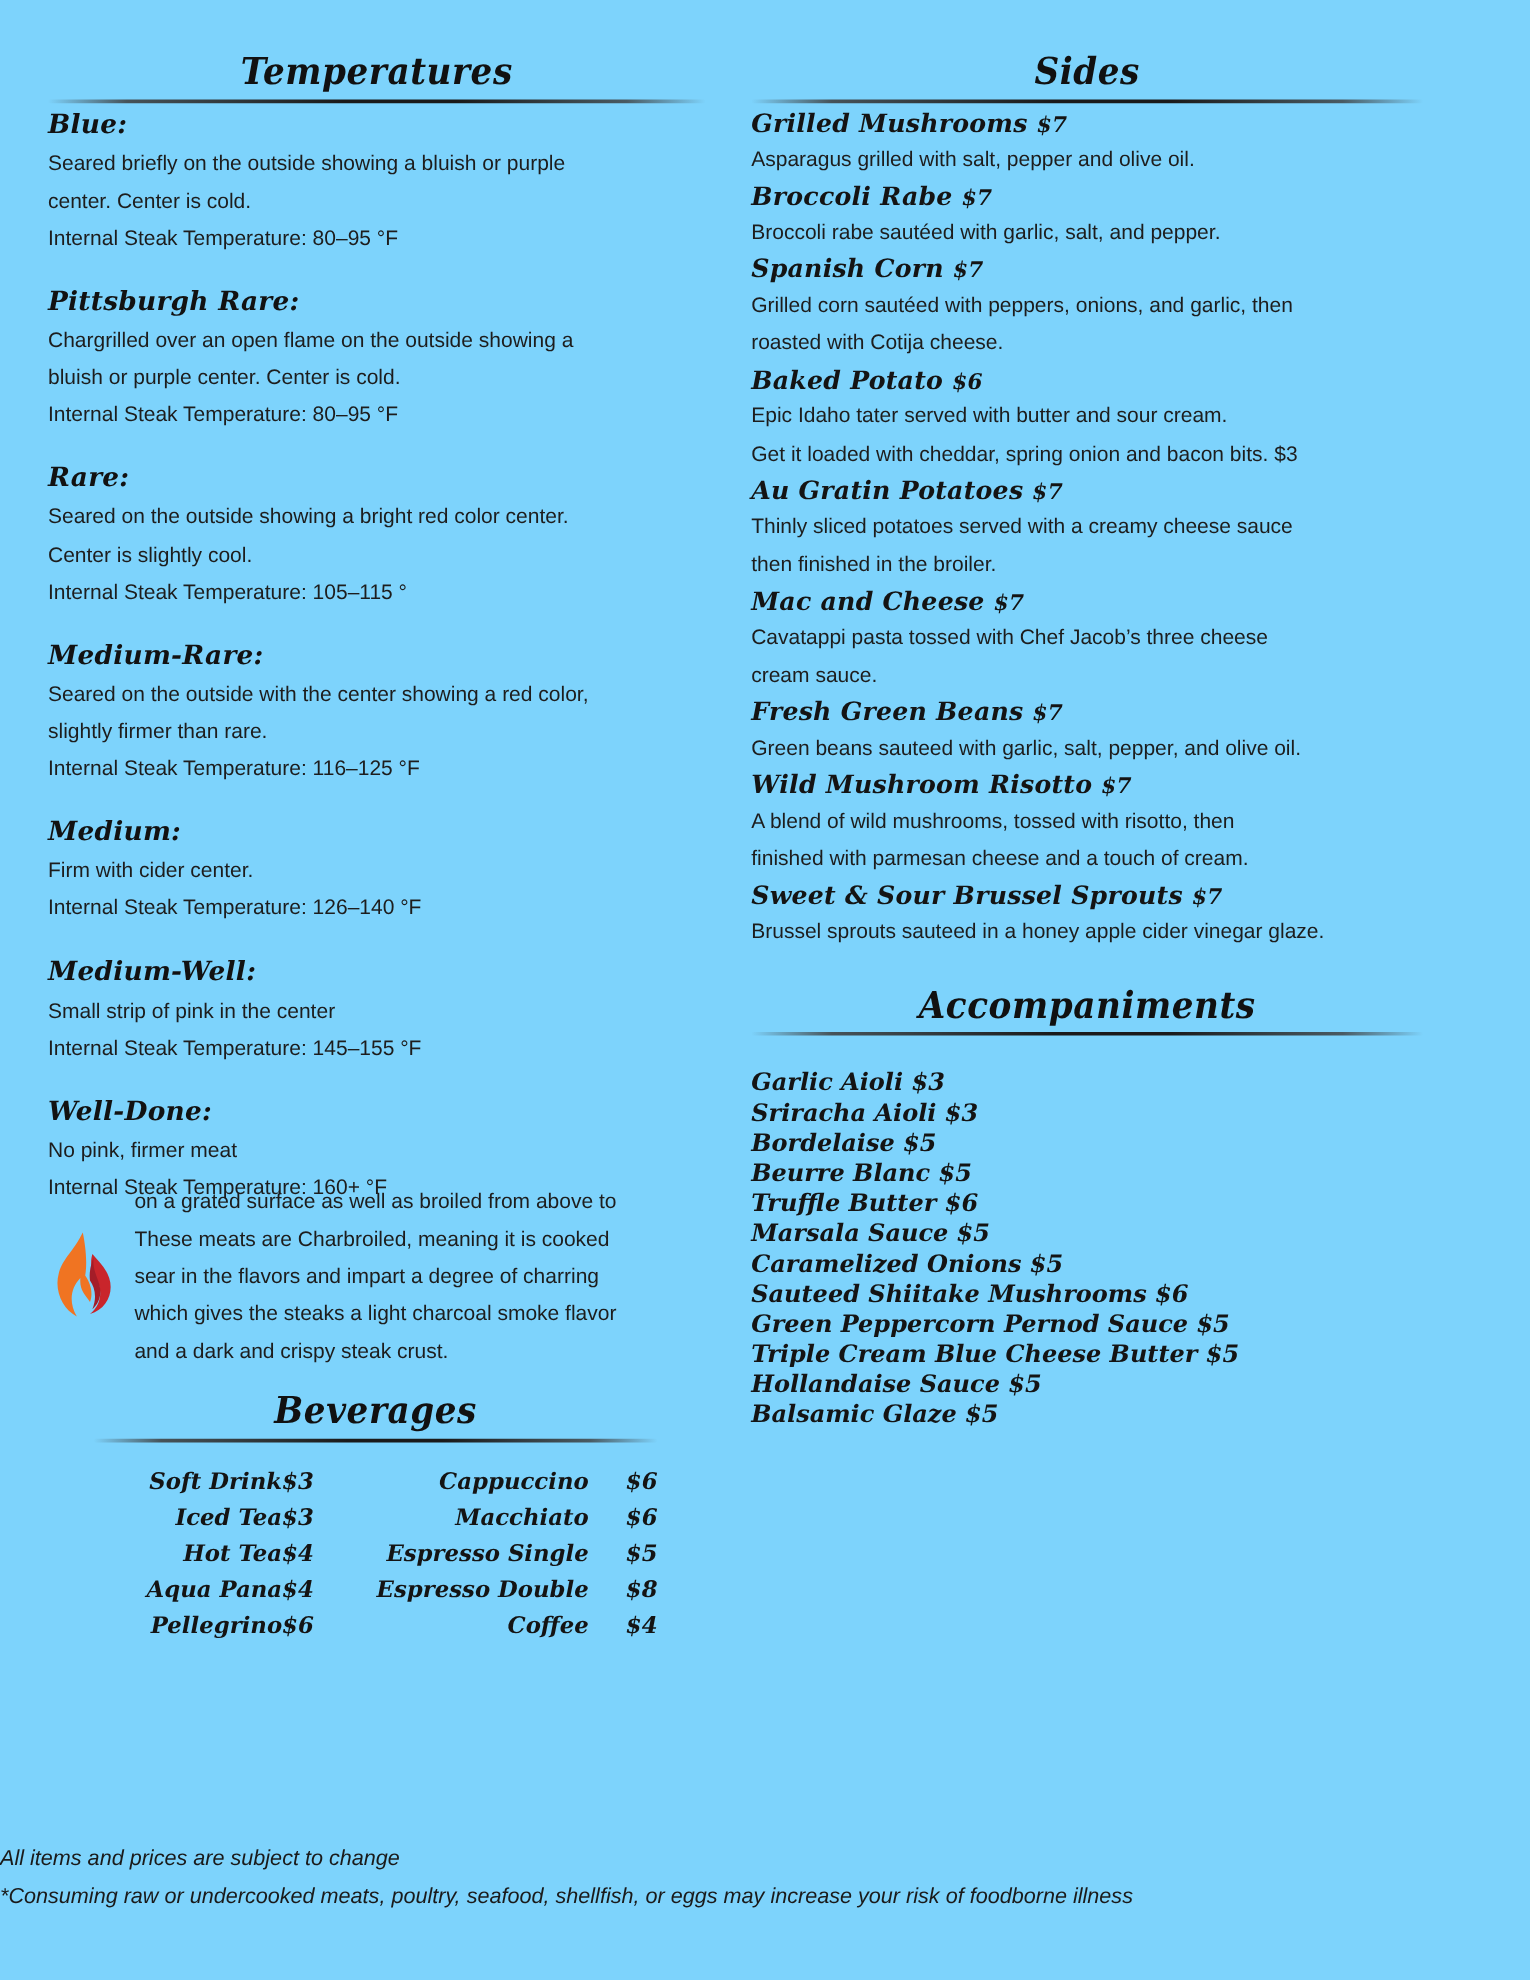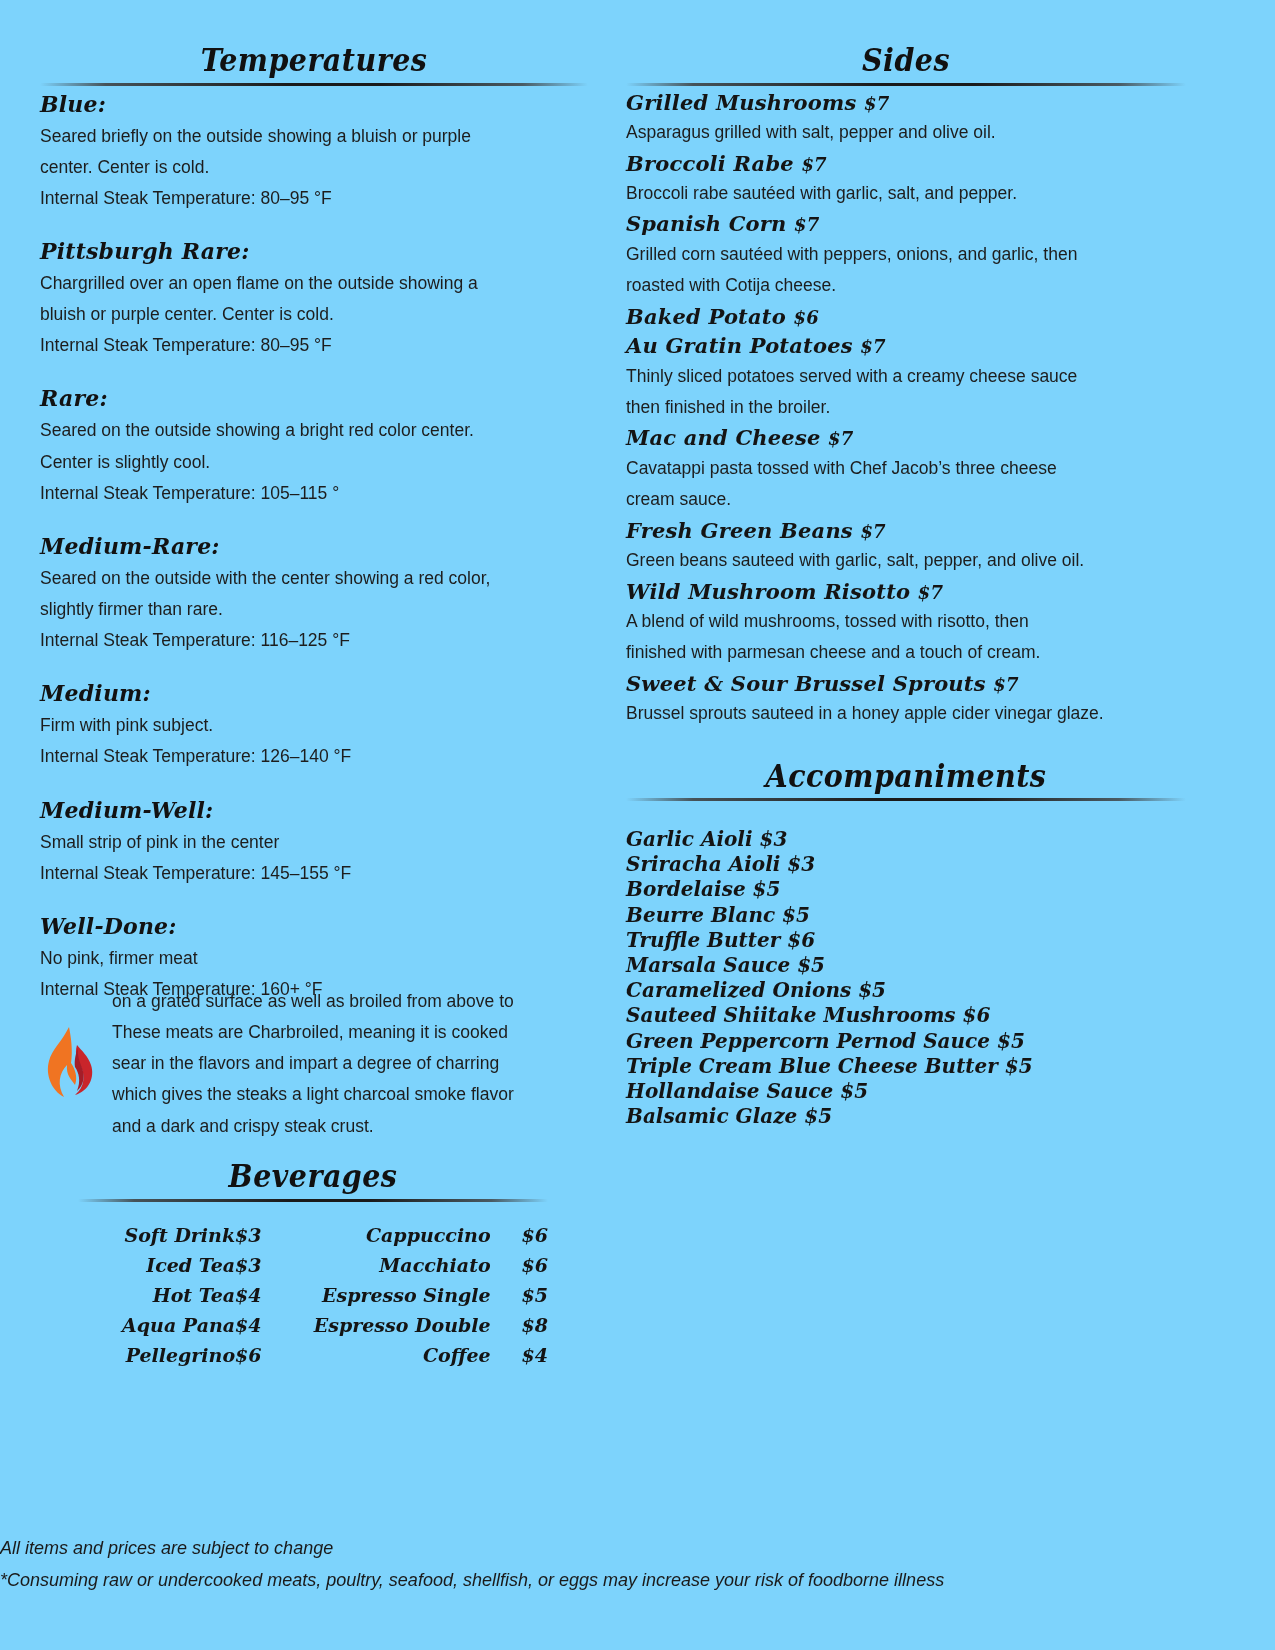--- a/index.html
+++ b/index.html
@@ -205,21 +205,21 @@
             <div class="temp-line">Internal Steak Temperature: 105–115 °</div>
           </div>
           <div class="temp-block">
             <div class="temp-title">Medium-Rare:</div>
             <div class="temp-line">Seared on the outside with the center showing a red color,</div>
             <div class="temp-line">slightly firmer than rare.</div>
             <div class="temp-line">Internal Steak Temperature: 116–125 °F</div>
           </div>
           <div class="temp-block">
             <div class="temp-title">Medium:</div>
-            <div class="temp-line">Firm with pink subject.</div>
+            <div class="temp-line">Firm with cider center.</div>
             <div class="temp-line">Internal Steak Temperature: 126–140 °F</div>
           </div>
           <div class="temp-block">
             <div class="temp-title">Medium-Well:</div>
             <div class="temp-line">Small strip of pink in the center</div>
             <div class="temp-line">Internal Steak Temperature: 145–155 °F</div>
           </div>
           <div class="temp-block">
             <div class="temp-title">Well-Done:</div>
             <div class="temp-line">No pink, firmer meat</div>
@@ -300,20 +300,22 @@
             <div class="item-name"><span>Broccoli Rabe</span> <span class="price">$7</span></div>
             <div class="desc">Broccoli rabe sautéed with garlic, salt, and pepper.</div>
           </div>
           <div>
             <div class="item-name"><span>Spanish Corn</span> <span class="price">$7</span></div>
             <div class="desc">Grilled corn sautéed with peppers, onions, and garlic, then</div>
             <div class="desc">roasted with Cotija cheese.</div>
           </div>
           <div>
             <div class="item-name"><span>Baked Potato</span> <span class="price">$6</span></div>
+            <div class="desc">Epic Idaho tater served with butter and sour cream.</div>
+            <div class="desc">Get it loaded with cheddar, spring onion and bacon bits. $3</div>
           </div>
           <div>
             <div class="item-name"><span>Au Gratin Potatoes</span> <span class="price">$7</span></div>
             <div class="desc">Thinly sliced potatoes served with a creamy cheese sauce</div>
             <div class="desc">then finished in the broiler.</div>
           </div>
           <div>
             <div class="item-name"><span>Mac and Cheese</span> <span class="price">$7</span></div>
             <div class="desc">Cavatappi pasta tossed with Chef Jacob’s three cheese</div>
             <div class="desc">cream sauce.</div>

